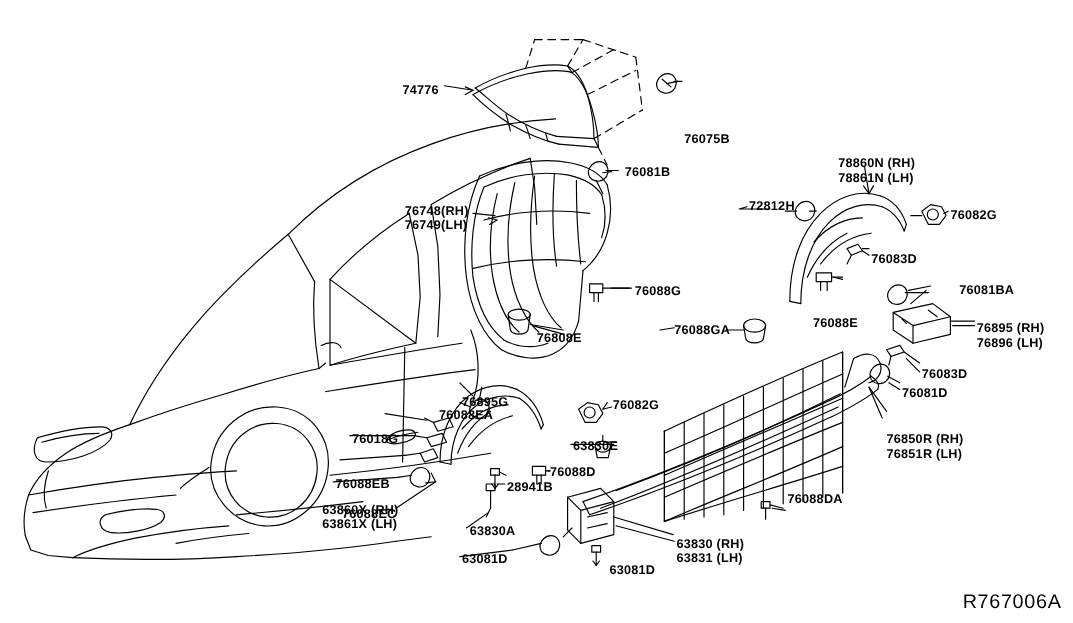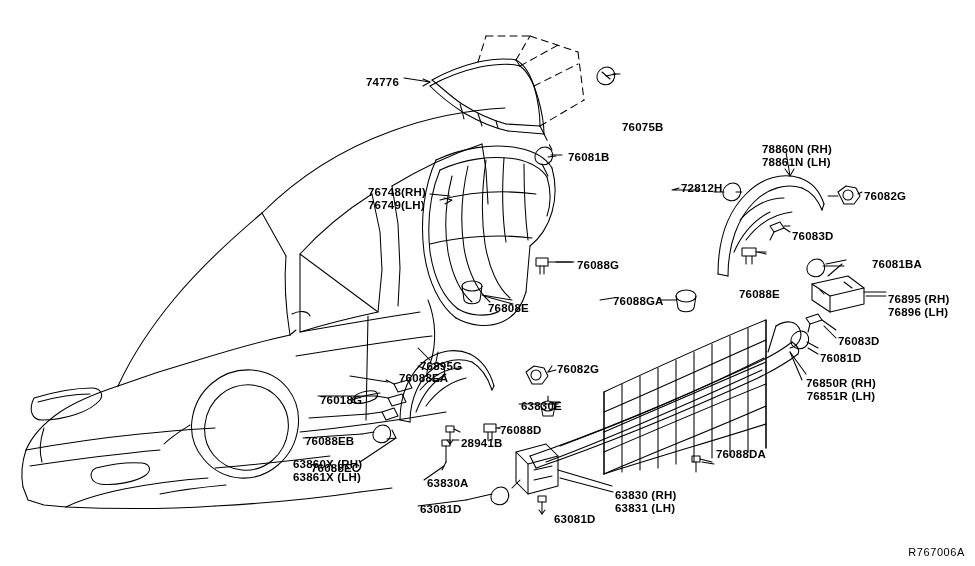--- a/index.html
+++ b/index.html
@@ -29,21 +29,21 @@
     line-height: 13px;
     color: #000000;
     white-space: pre;
     letter-spacing: 0.2px;
     font-weight: bold;
   }
   .diagram-id {
     position: absolute;
     right: 10px;
     bottom: 8px;
-    font-size: 11px;
+    font-size: 18px;
     letter-spacing: 0.6px;
     color: #000;
     font-family: "Liberation Sans", sans-serif;
     white-space: pre;
     padding-left: 40px;
   }
 </style>
 </head>
 <body>
 
@@ -441,21 +441,21 @@
   <div class="lbl" style="left:577px; top:259px;">76088G</div>
   <div class="lbl" style="left:613px; top:295px;">76088GA</div>
   <div class="lbl" style="left:888px; top:293px;">76895 (RH)
 76896 (LH)</div>
   <div class="lbl" style="left:488px; top:302px;">76808E</div>
   <div class="lbl" style="left:838px; top:335px;">76083D</div>
   <div class="lbl" style="left:820px; top:352px;">76081D</div>
   <div class="lbl" style="left:420px; top:344px;margin-top:16px;">76895G</div>
   <div class="lbl" style="left:557px; top:363px;">76082G</div>
   <div class="lbl" style="left:353px; top:372px;margin-left:46px;">76088EA</div>
-  <div class="lbl" style="left:806px; top:377px;text-align:center;">76850R (RH)
+  <div class="lbl" style="left:806px; top:394px;">76850R (RH)
 76851R (LH)</div>
   <div class="lbl" style="left:320px; top:394px;">76018G</div>
   <div class="lbl" style="left:521px; top:400px;">63830E</div>
   <div class="lbl" style="left:311px; top:416px;margin-top:46px;">76088EC</div>
   <div class="lbl" style="left:500px; top:424px;">76088D</div>
   <div class="lbl" style="left:305px; top:435px;">76088EB</div>
   <div class="lbl" style="left:461px; top:437px;">28941B</div>
   <div class="lbl" style="left:293px; top:458px;">63860X (RH)
 63861X (LH)</div>
   <div class="lbl" style="left:716px; top:448px;">76088DA</div>

